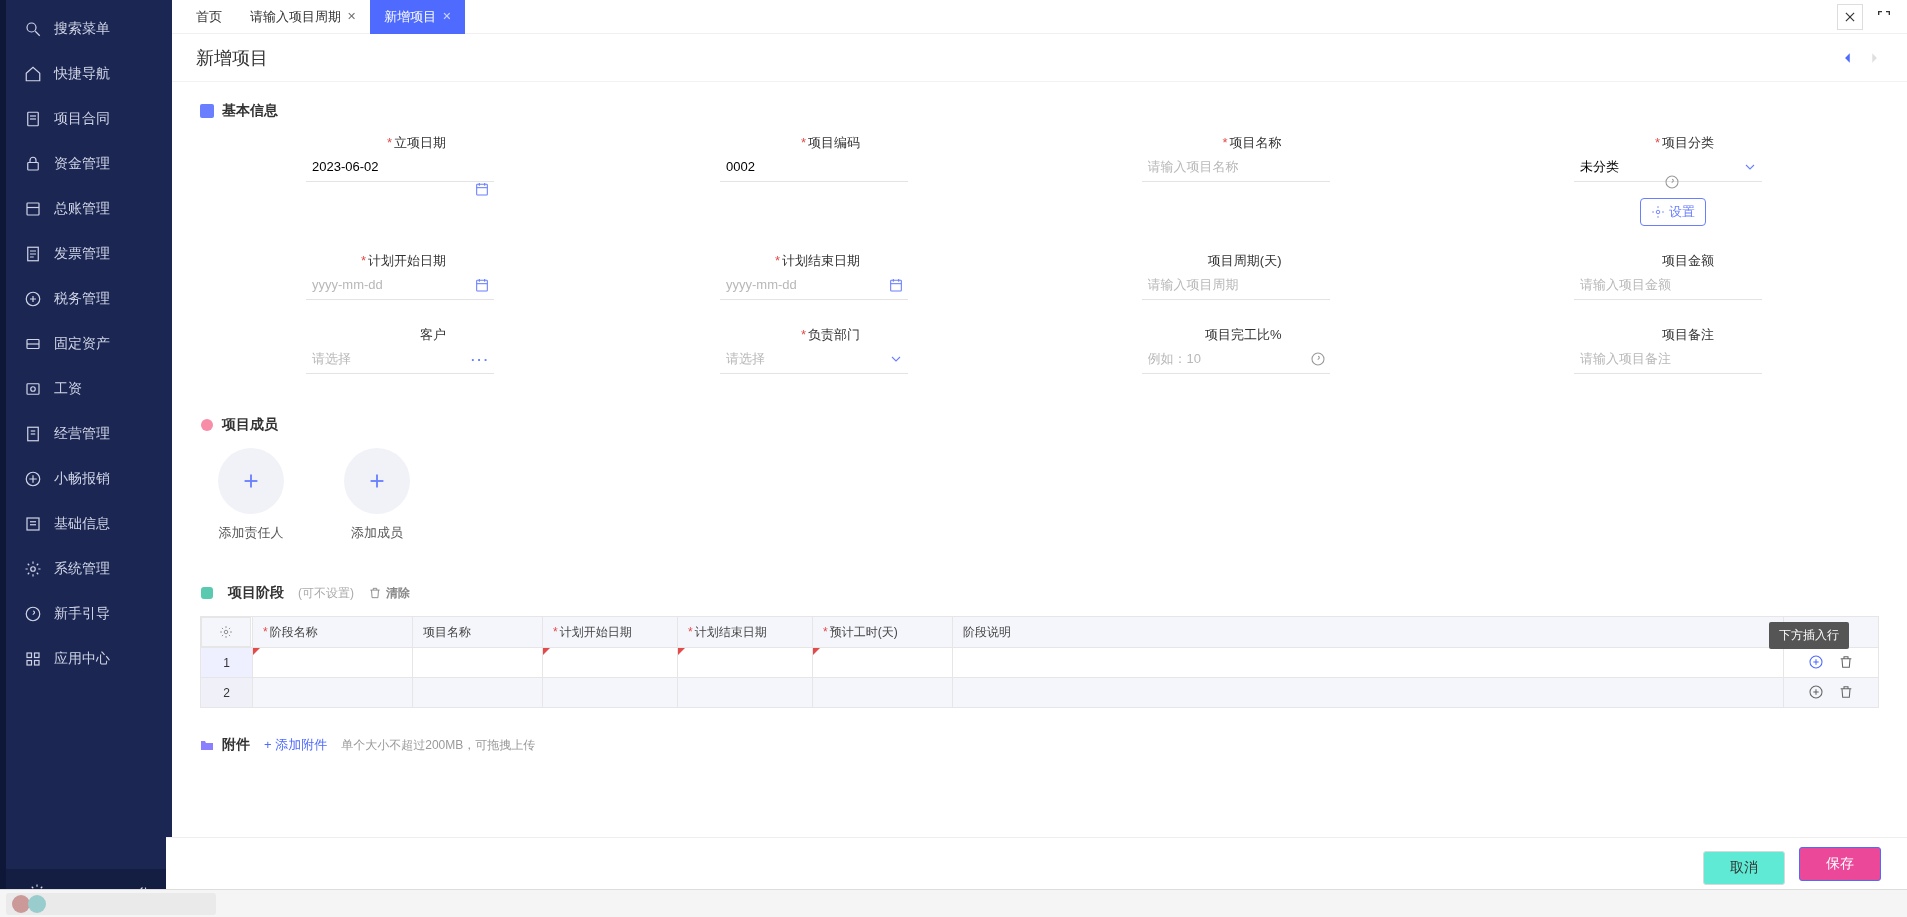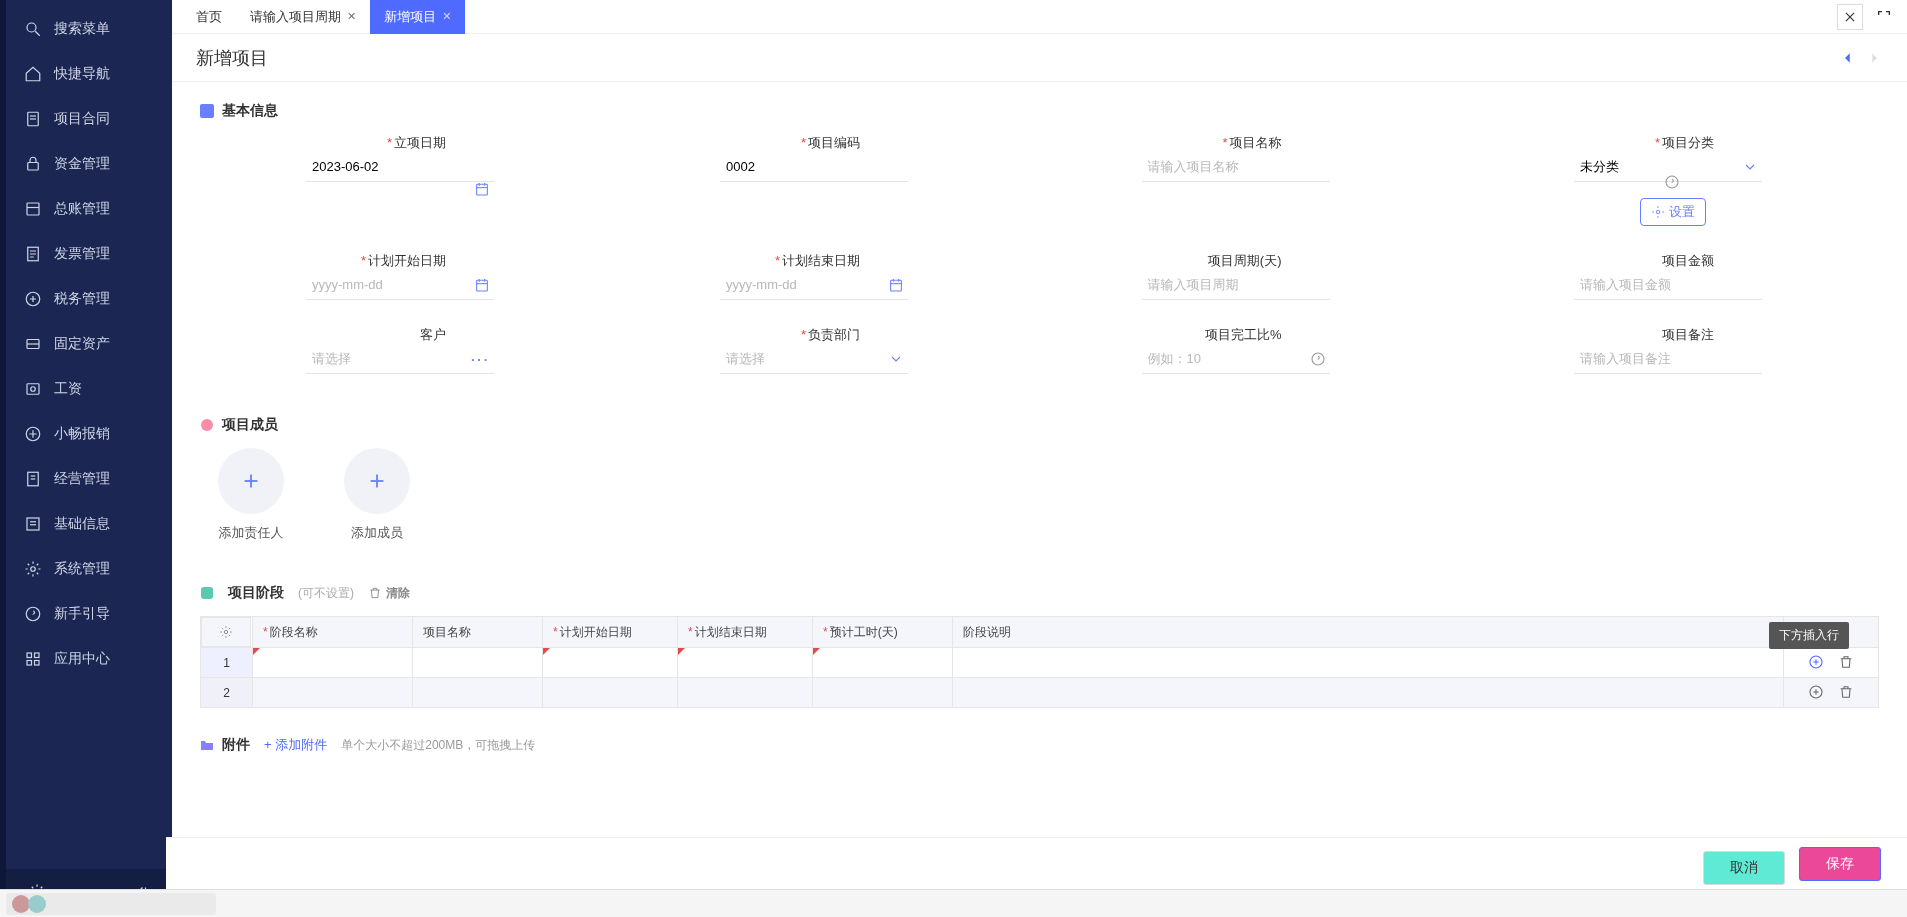--- a/index.html
+++ b/index.html
@@ -188,35 +188,35 @@
             <svg viewBox="0 0 24 24">
               <rect x="4" y="5" width="16" height="14" rx="1"></rect>
               <circle cx="12" cy="12" r="3"></circle>
             </svg>
           </span>
         <span>工资</span>
       </div>
       <div class="side-item">
         <span class="side-ico">
             <svg viewBox="0 0 24 24">
-              <circle cx="12" cy="12" r="9"></circle>
-              <path d="M12 7v10M7 12h10"></path>
-            </svg>
-          </span>
-        <span>小畅报销</span>
-      </div>
-      <div class="side-item">
-        <span class="side-ico">
-            <svg viewBox="0 0 24 24">
               <rect x="5" y="3" width="14" height="18"></rect>
               <line x1="9" y1="8" x2="15" y2="8"></line>
               <line x1="9" y1="12" x2="15" y2="12"></line>
             </svg>
           </span>
         <span>经营管理</span>
+      </div>
+      <div class="side-item">
+        <span class="side-ico">
+            <svg viewBox="0 0 24 24">
+              <circle cx="12" cy="12" r="9"></circle>
+              <path d="M12 7v10M7 12h10"></path>
+            </svg>
+          </span>
+        <span>小畅报销</span>
       </div>
       <div class="side-item">
         <span class="side-ico">
             <svg viewBox="0 0 24 24">
               <rect x="4" y="4" width="16" height="16"></rect>
               <line x1="8" y1="9" x2="16" y2="9"></line>
               <line x1="8" y1="13" x2="16" y2="13"></line>
             </svg>
           </span>
         <span>基础信息</span>

